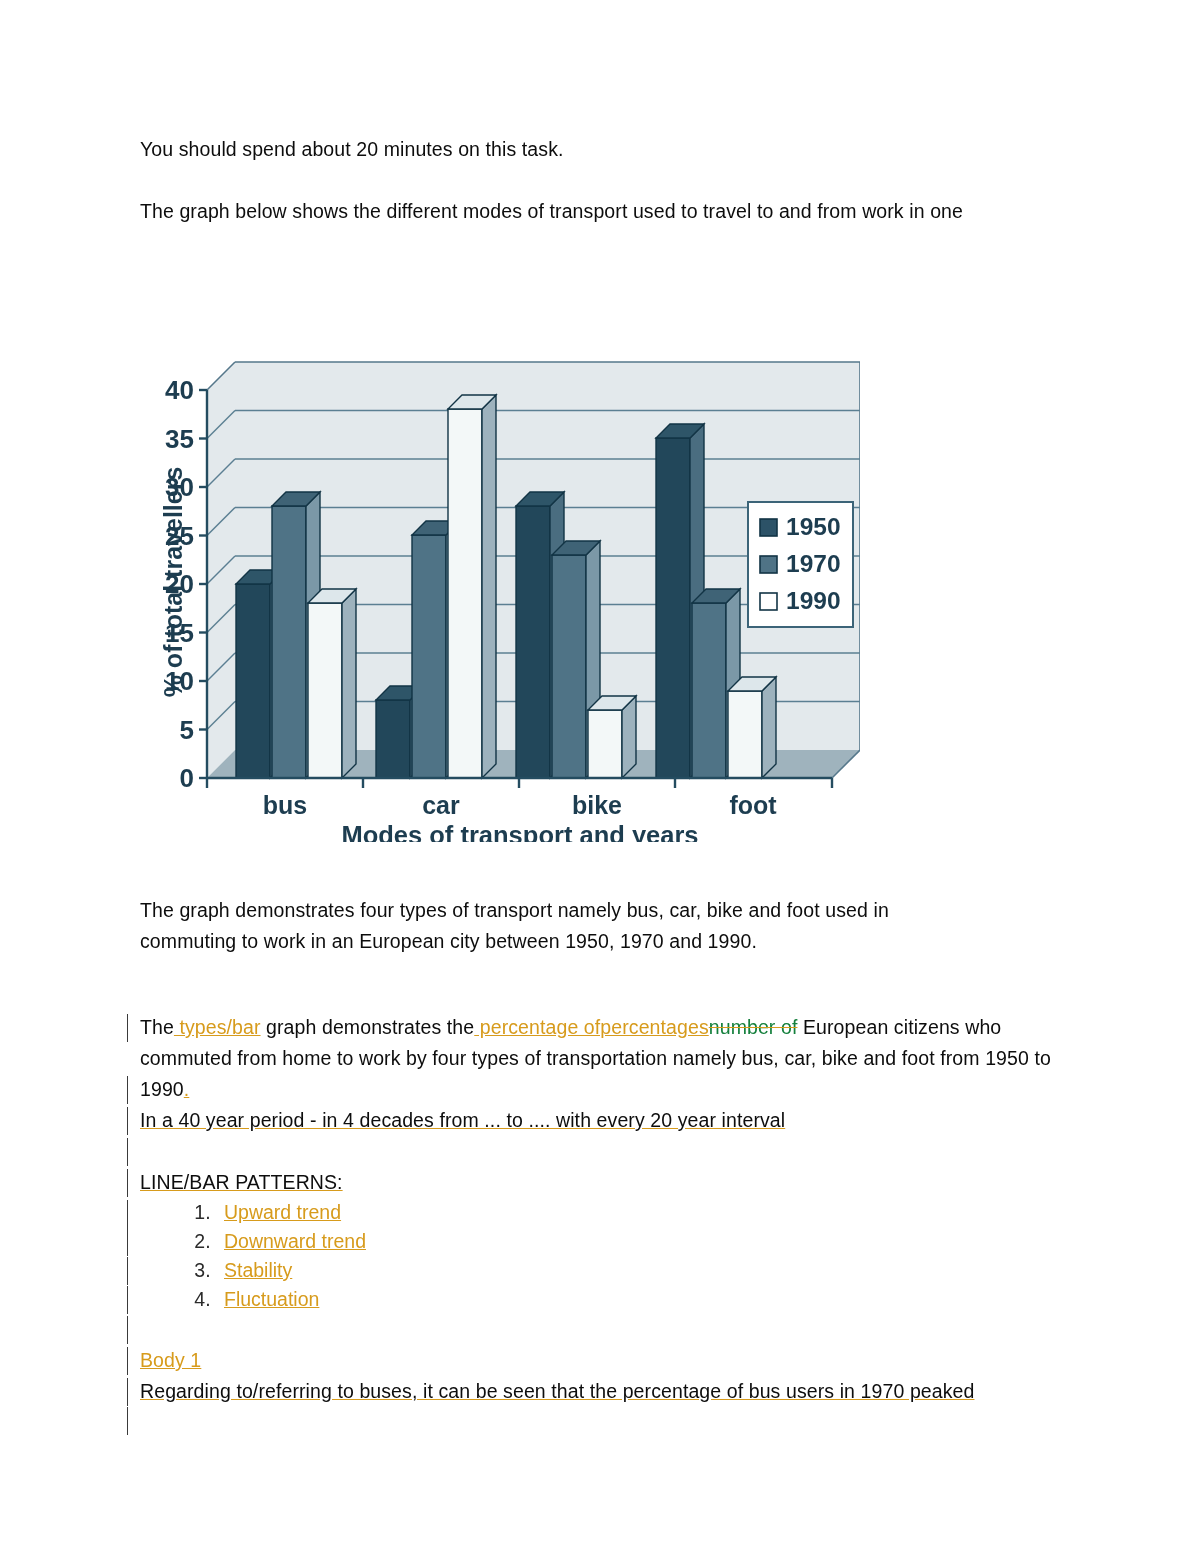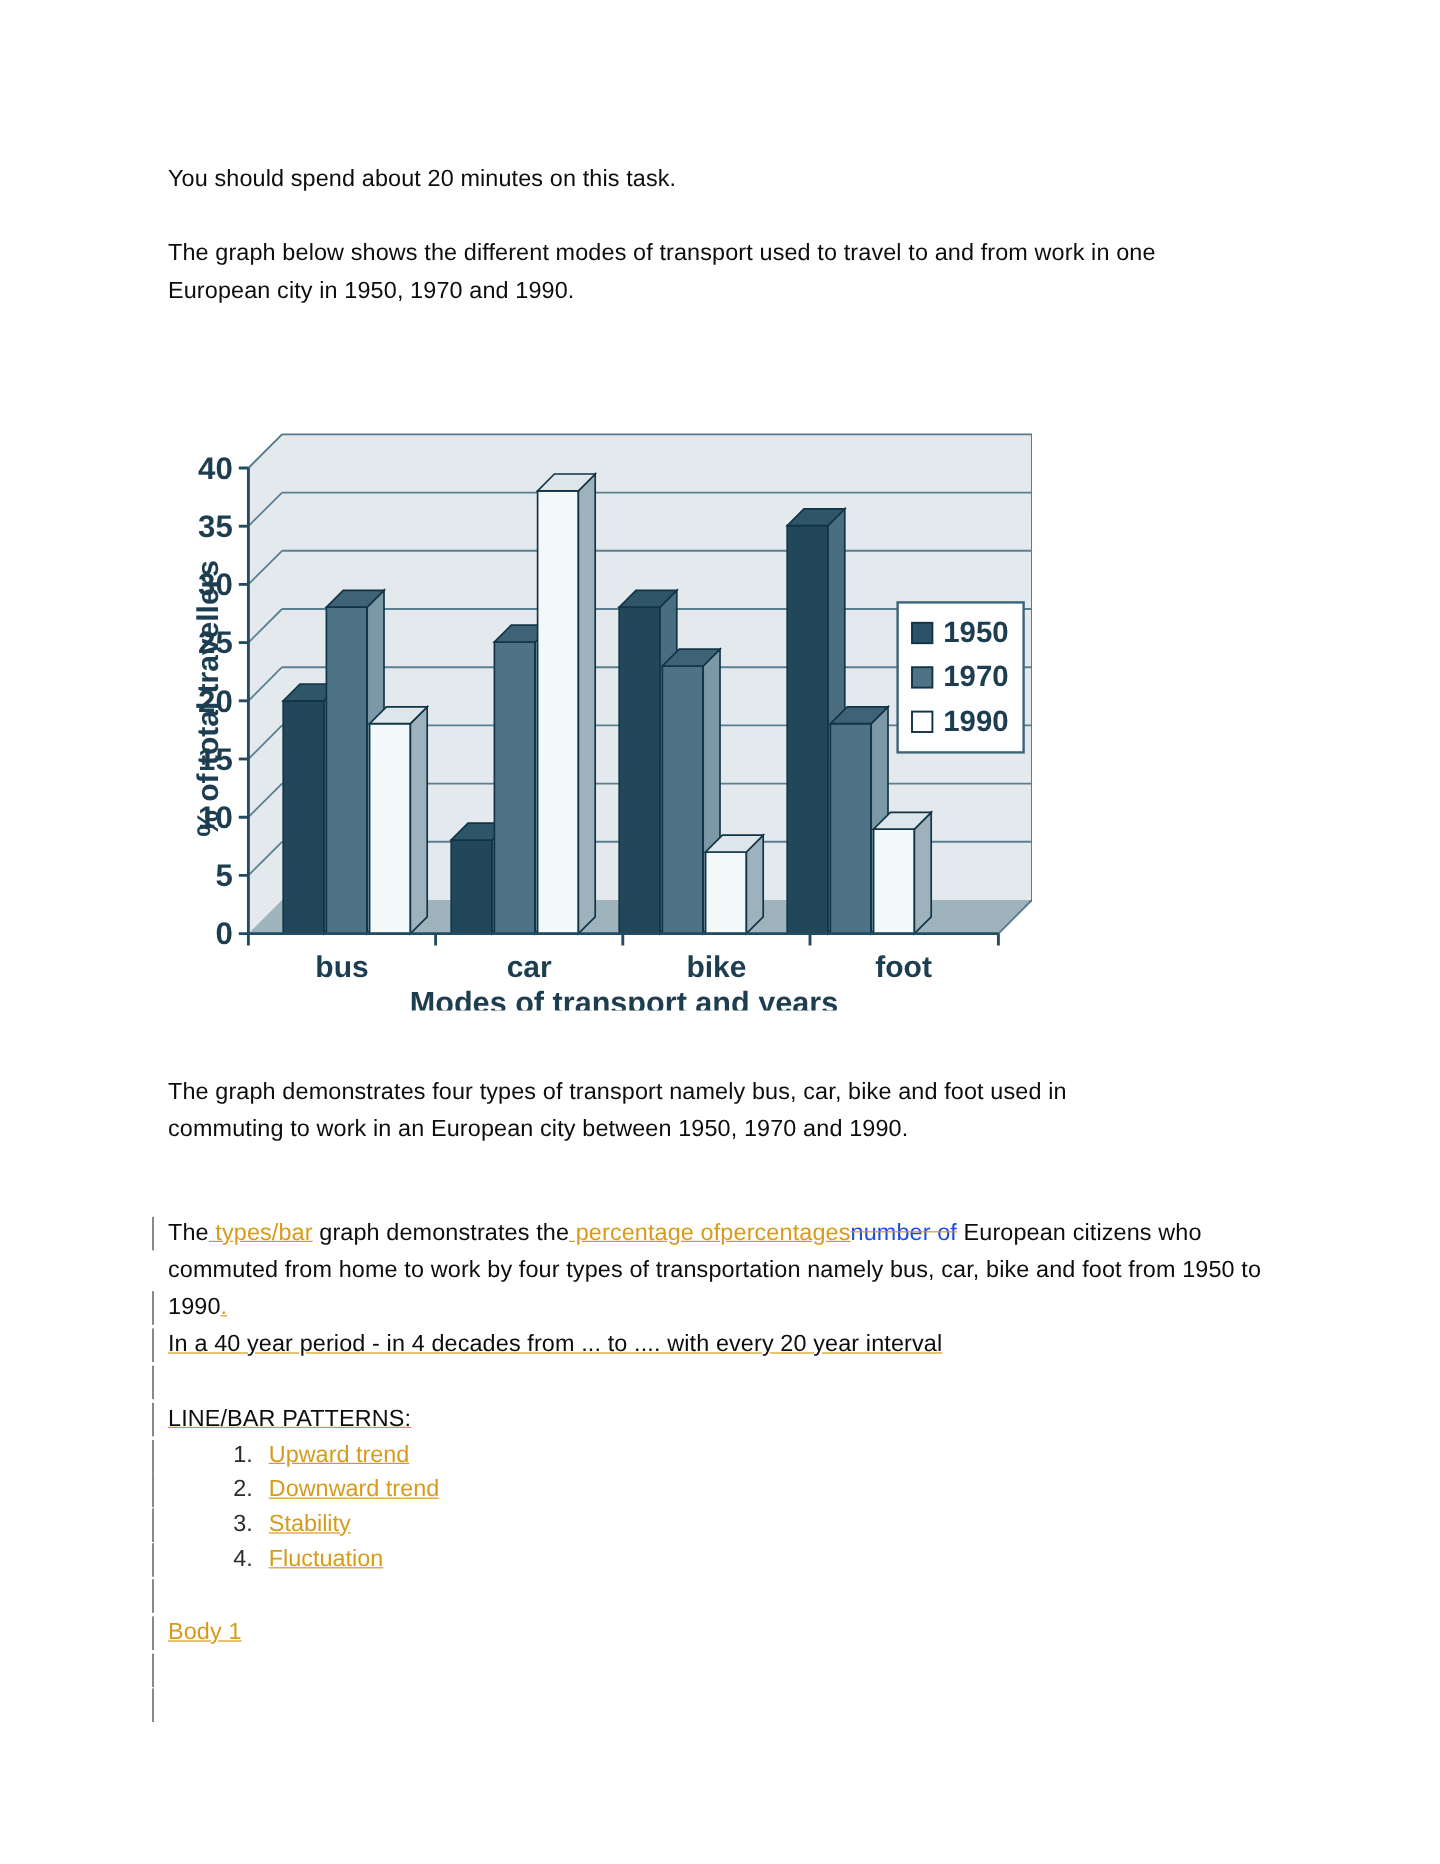--- a/index.html
+++ b/index.html
@@ -37,21 +37,21 @@
   }
   .spacer-lg { height: 31px; }
 
   
   .ins {
     color: #d79b1c;
     text-decoration: underline;
     text-decoration-color: #d79b1c;
   }
   .del {
-    color: #1d4ed8;
+    color: #15803d;
     text-decoration: line-through;
     text-decoration-color: #d79b1c;
   }
   .orange-line {
     color: #d79b1c;
     text-decoration: underline;
     text-decoration-color: #d79b1c;
   }
 
   
@@ -96,21 +96,20 @@
 </style>
 </head>
 <body>
 
 <div class="page">
 
   <div class="doc-body">
     <p class="para">You should spend about 20 minutes on this task.</p>
     <div class="spacer-lg"></div>
     <p class="para">The graph below shows the different modes of transport used to travel to and from work in one</p>
-    <p class="para">European city in 1950, 1970 and 1990.</p>
   </div>
 
   <div class="chart-wrap">
     <svg class="chart-svg" width="700" height="510" viewBox="0 0 700 510">
       <defs>
         
       </defs>
 
       <polygon points="75,30 700,30 700,418 75,418" fill="#e3e9ec" stroke="none"></polygon>
 
@@ -321,17 +320,18 @@
     </div>
 
     <div class="block-rel">
       <span class="changebar" style="top:2px;"></span>
       <p class="para"><span class="orange-line">Body 1</span></p>
     </div>
 
     <div class="block-rel">
       <span class="changebar" style="top:2px;"></span>
       <span class="changebar" style="top:31px;"></span>
+      <p class="para orange-line">Regarding to/referring to buses, it can be seen that the percentage of bus users in 1970 peaked</p>
     </div>
 
   </div>
 
 </div>
 
 </body></html>

